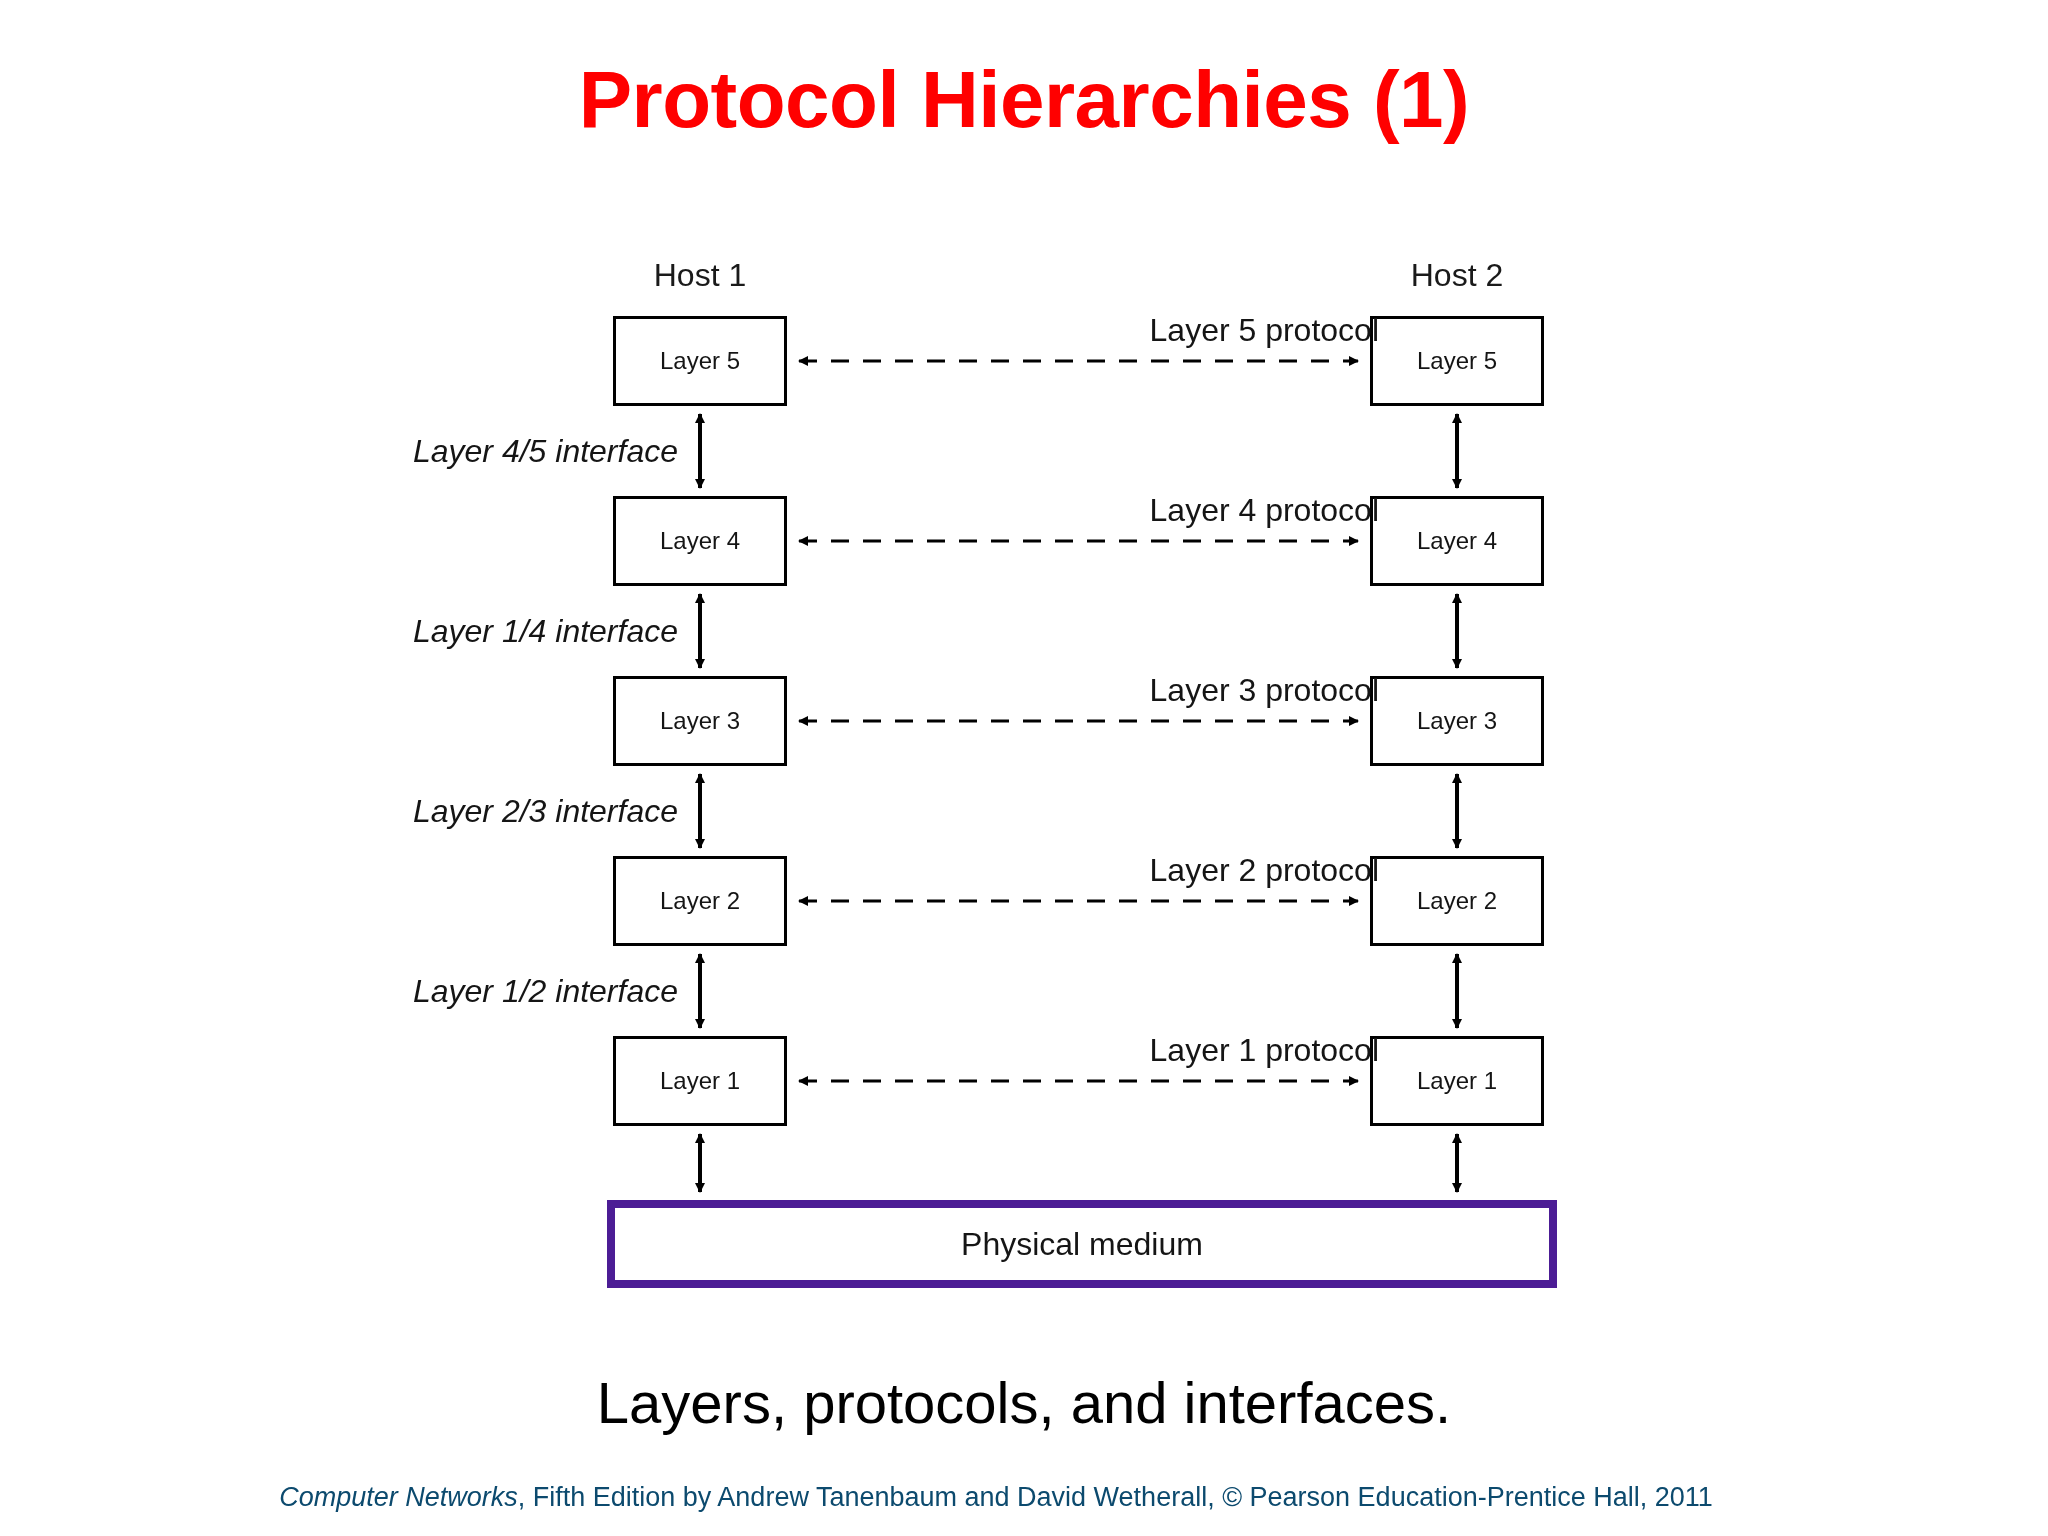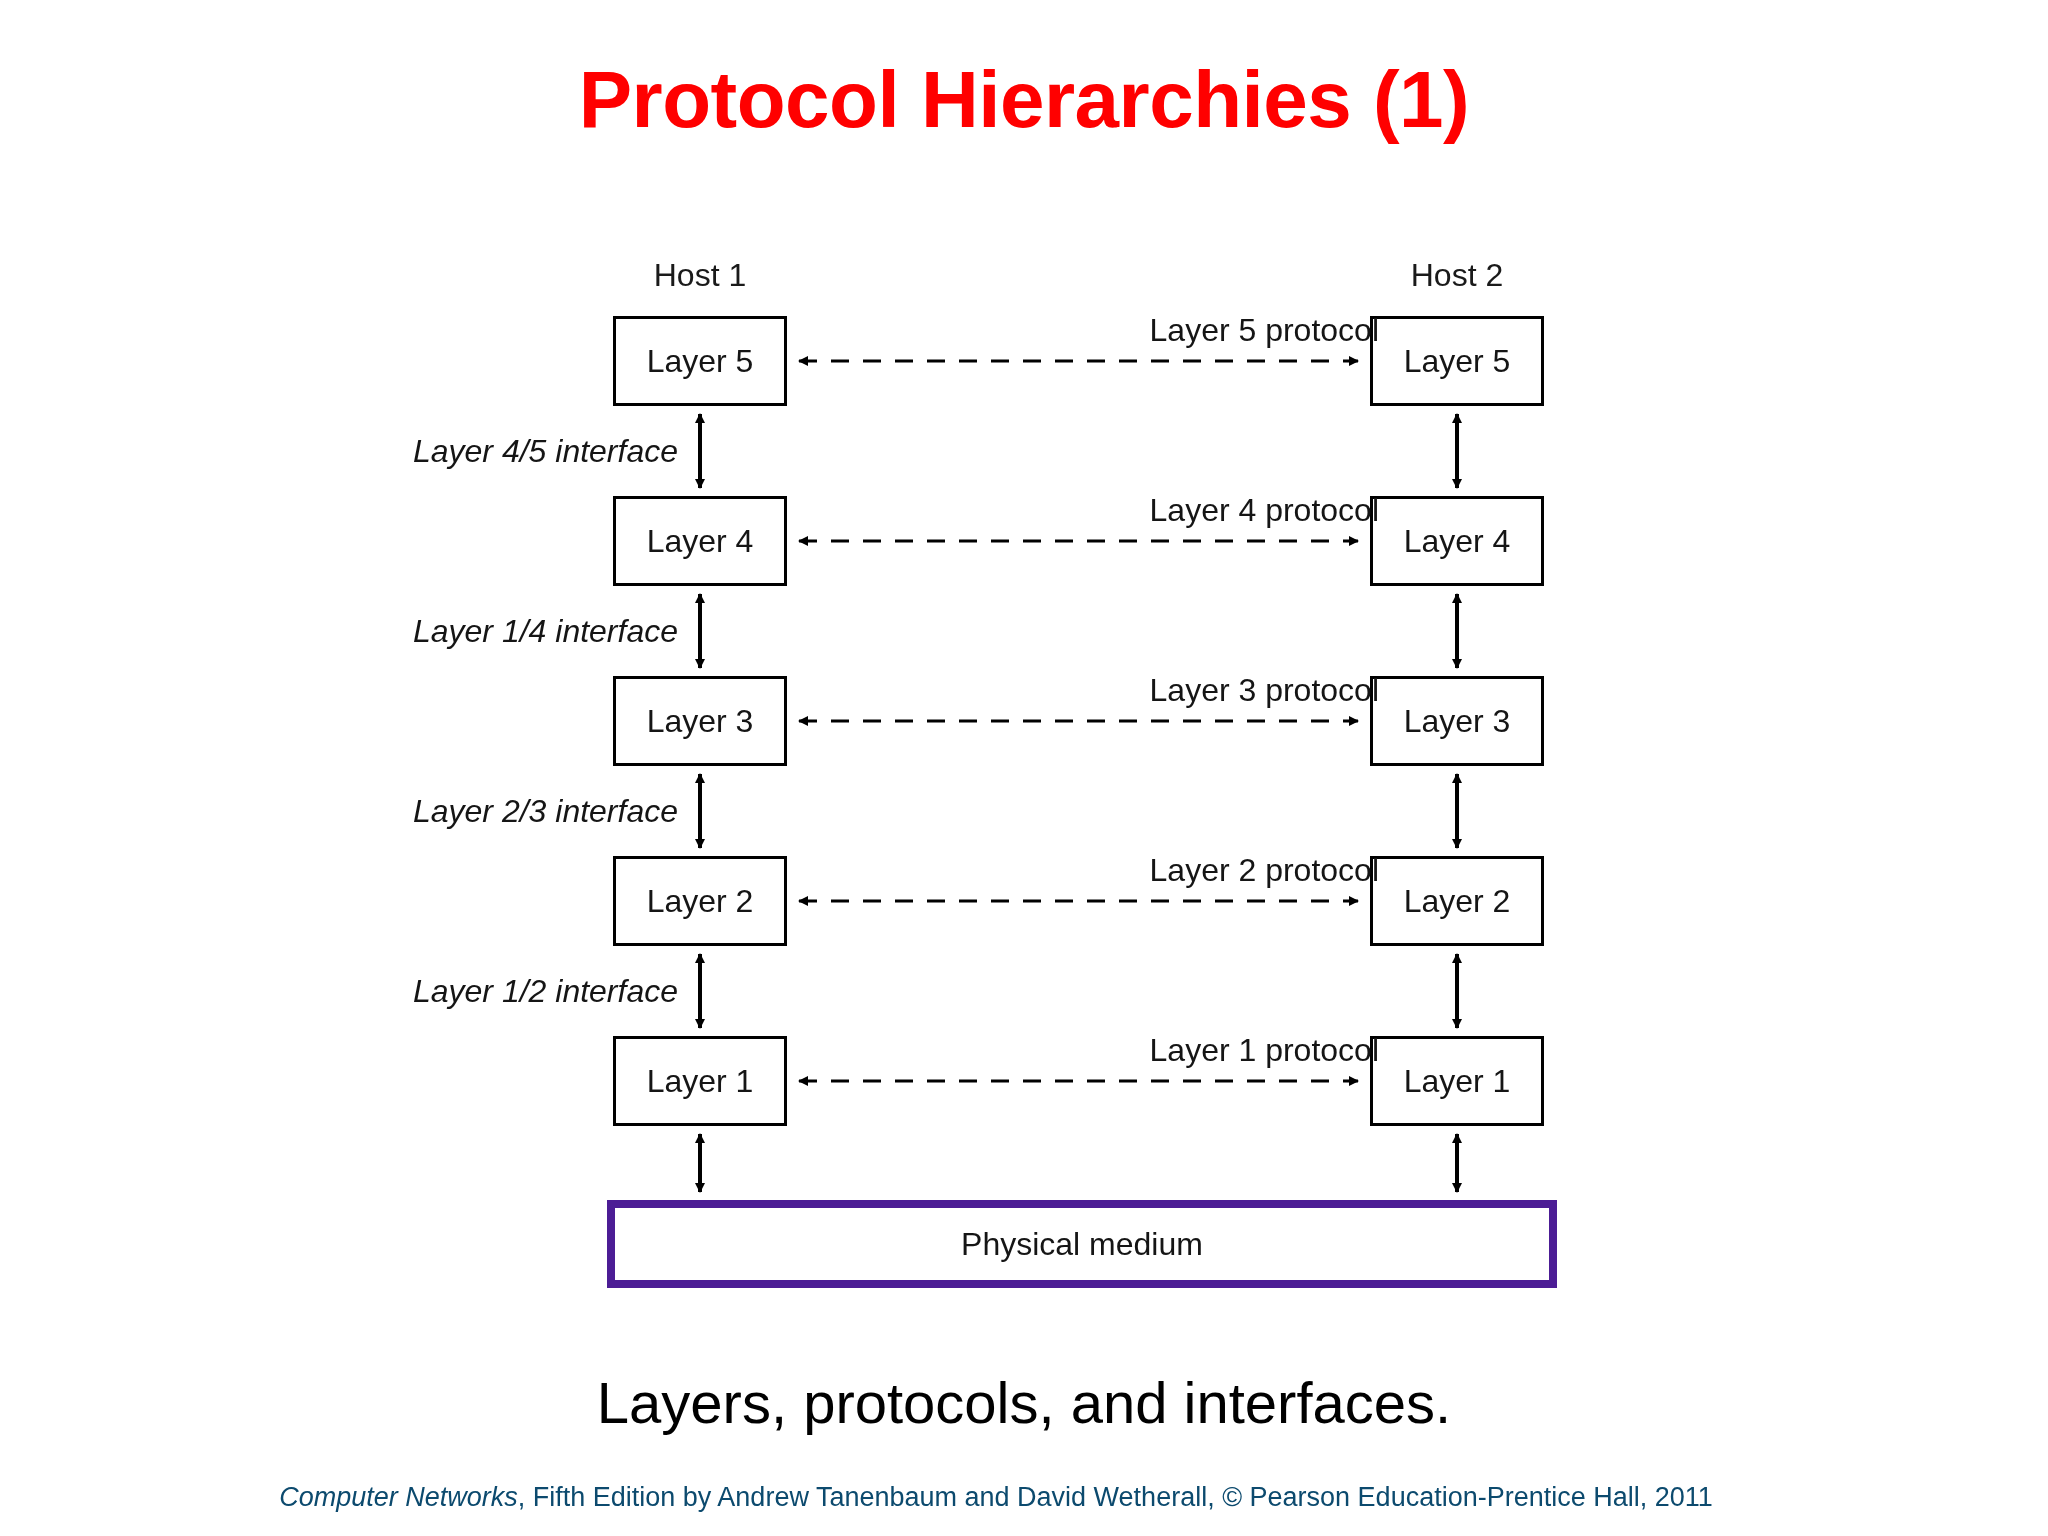--- a/index.html
+++ b/index.html
@@ -65,21 +65,21 @@
   #host2-label { left: 1370px; top: 258px; width: 174px; }
 
   .layer-box {
     position: absolute;
     box-sizing: border-box;
     border: 3px solid #000000;
     background: #ffffff;
     display: flex;
     align-items: center;
     justify-content: center;
-    font-size: 32px;
+    font-size: 24px;
     line-height: 34px;
     color: #151515;
     white-space: nowrap;
   }
   .layer-box.left  { left: 613px;  width: 174px; height: 90px; }
   .layer-box.right { left: 1370px; width: 174px; height: 90px; }
 
   #physical-medium-box {
     position: absolute;
     box-sizing: border-box;

